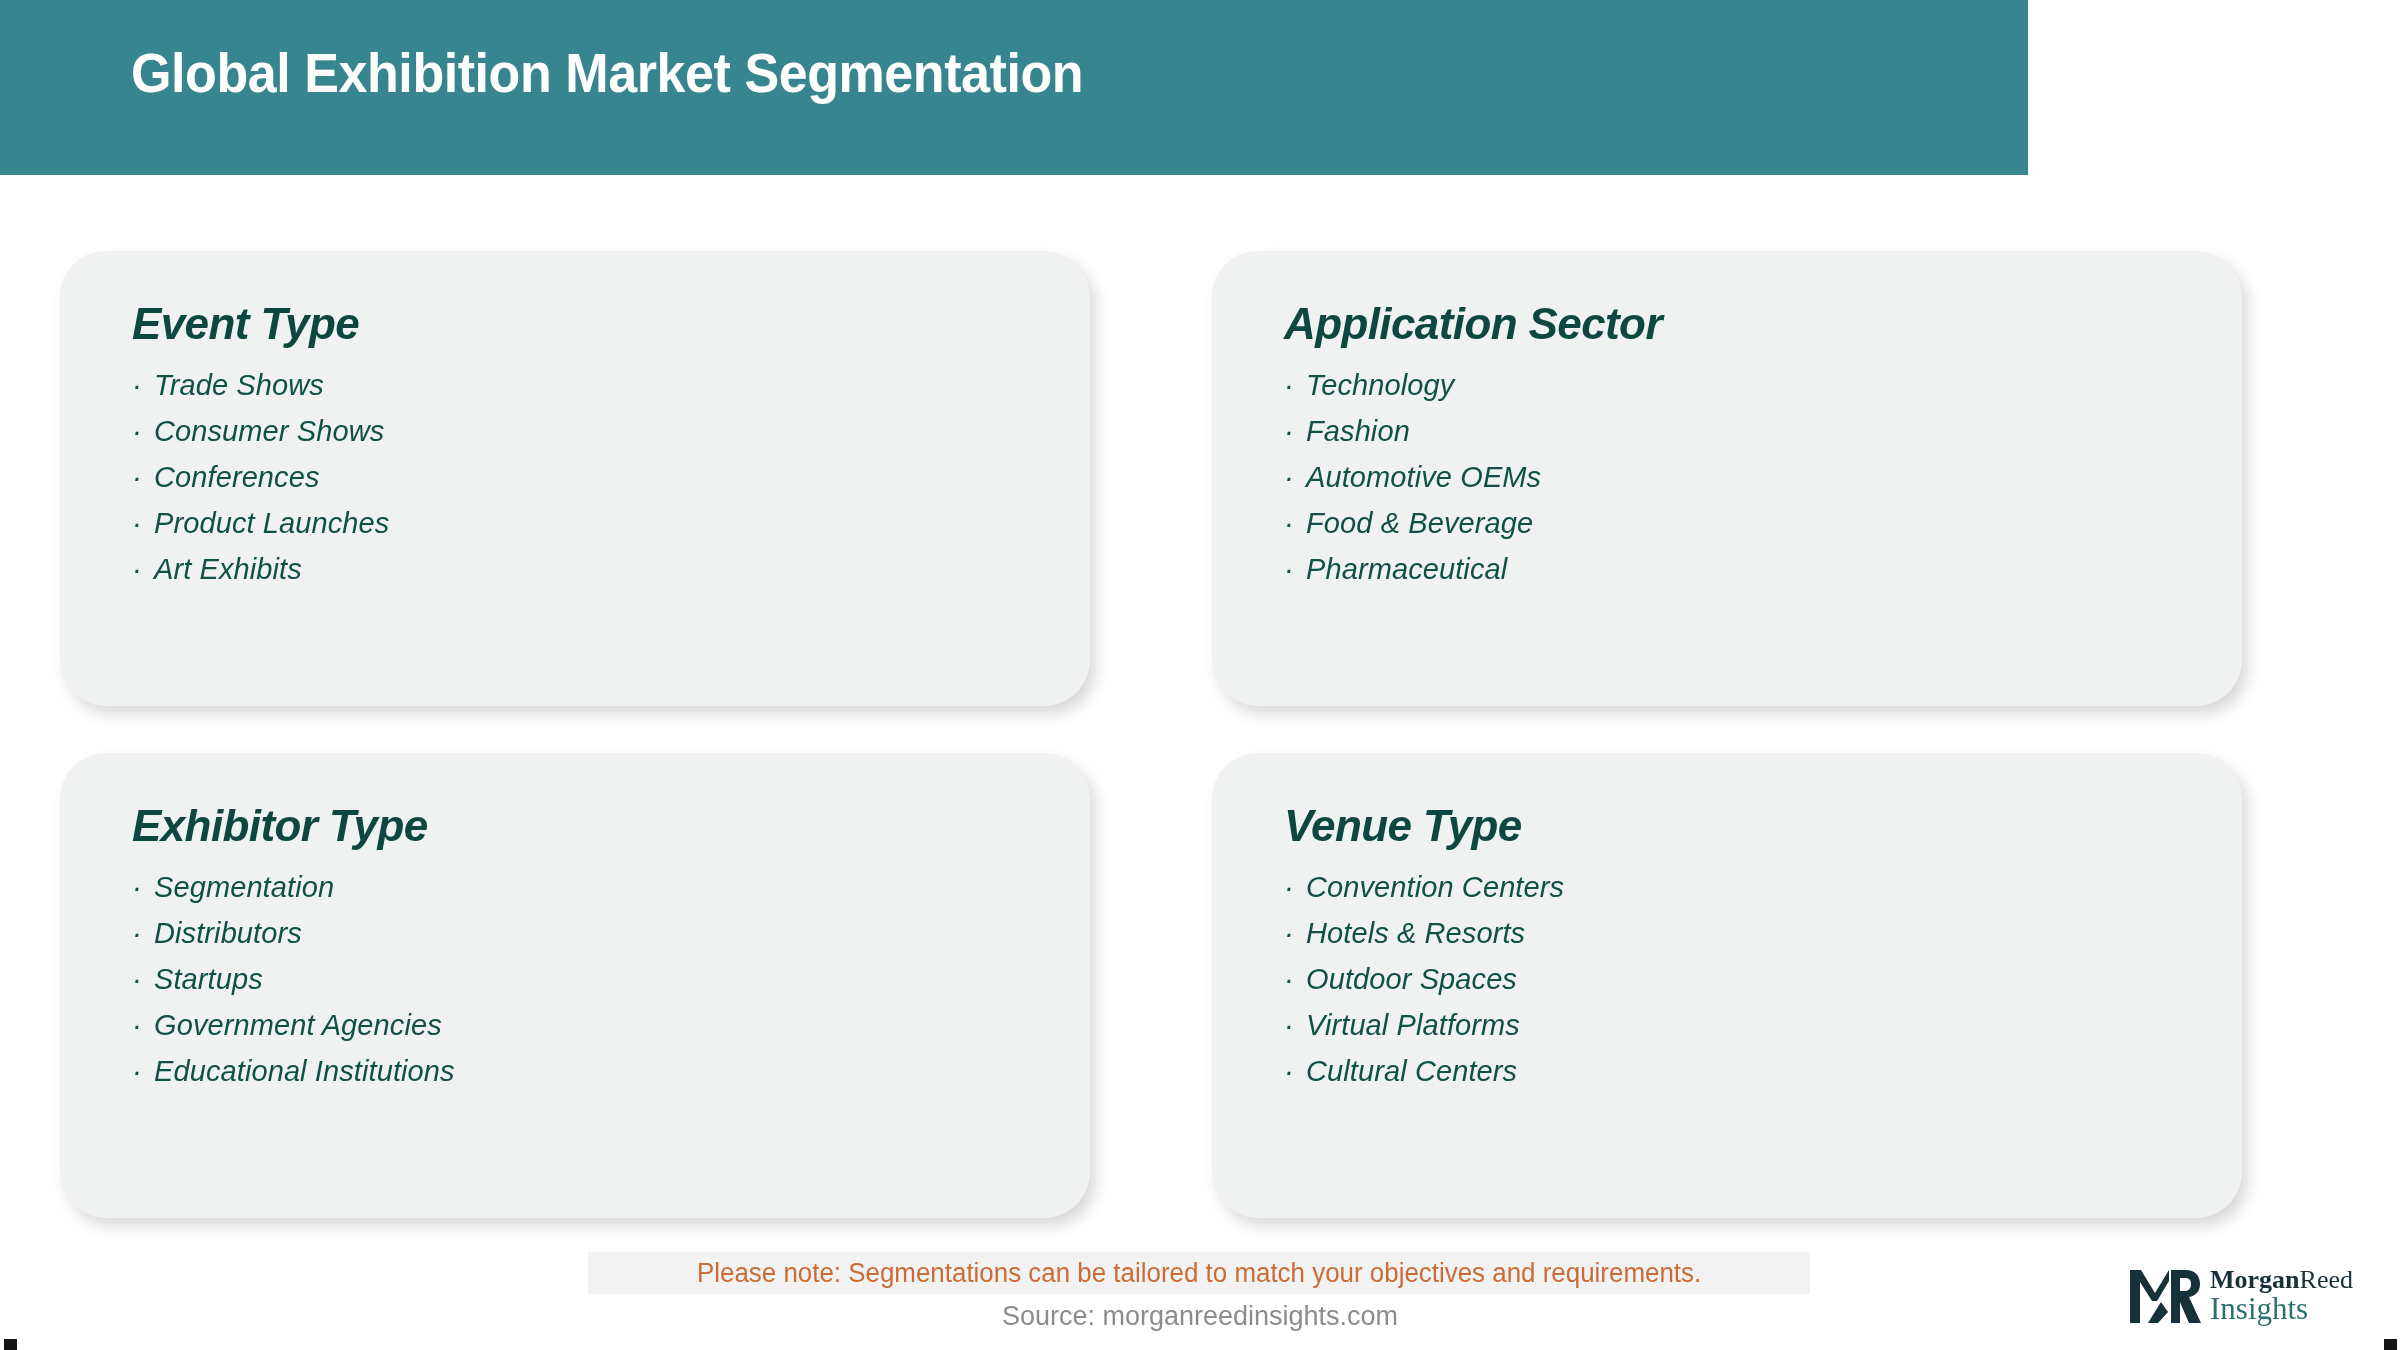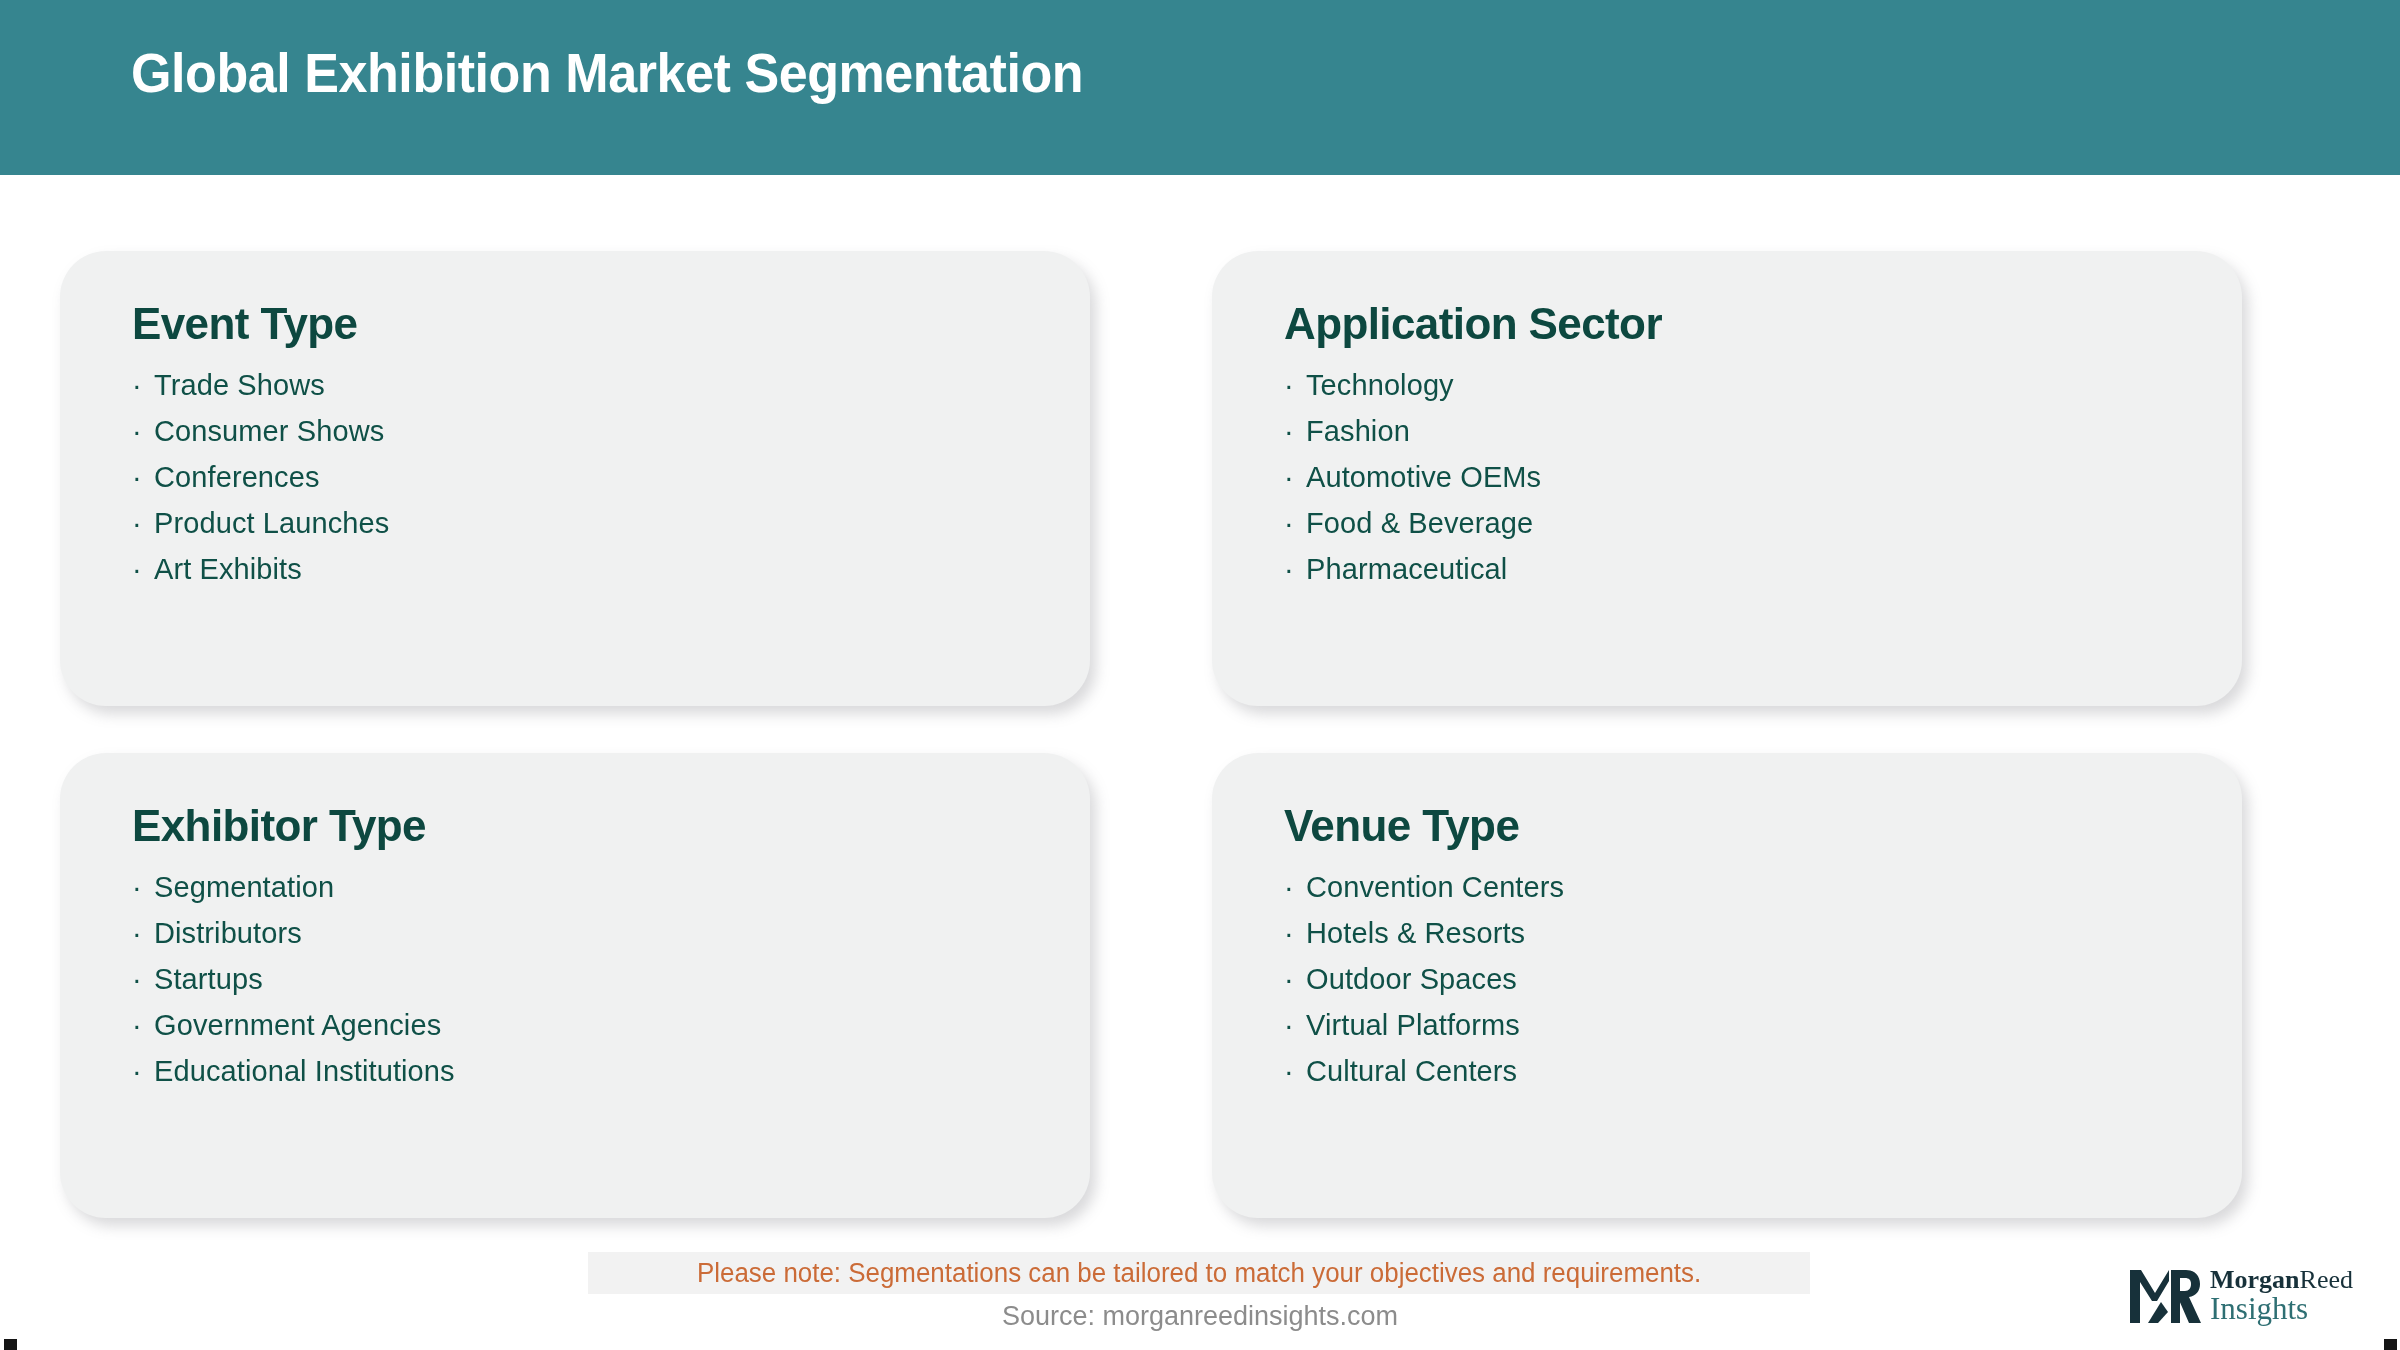--- a/index.html
+++ b/index.html
@@ -14,21 +14,21 @@
     overflow: hidden;
     font-family: "Liberation Sans", sans-serif;
     position: relative;
   }
 
   
   .header-band {
     position: absolute;
     left: 0;
     top: 0;
-    width: 2400px;
+    width: 2028px;
     height: 175px;
     background: #36858F;
     box-sizing: border-box;
   }
   .header-title {
     position: absolute;
     left: 131px;
     top: 42px;
     font-size: 56px;
     font-weight: bold;
@@ -40,20 +40,21 @@
     line-height: 1.1;
   }
 
   
   .card-grid {
     position: absolute;
     left: 0;
     top: 175px;
     width: 1968px;
     height: 1070px;
+    font-style: italic;
   }
   .card {
     position: absolute;
     background: #F0F1F1;
     border-radius: 46px;
     box-shadow: 6px 8px 14px rgba(120,120,125,0.28);
     box-sizing: border-box;
     padding: 48px 40px 30px 72px;
   }
   .card-r1 { top: 76px;  height: 455px; }

